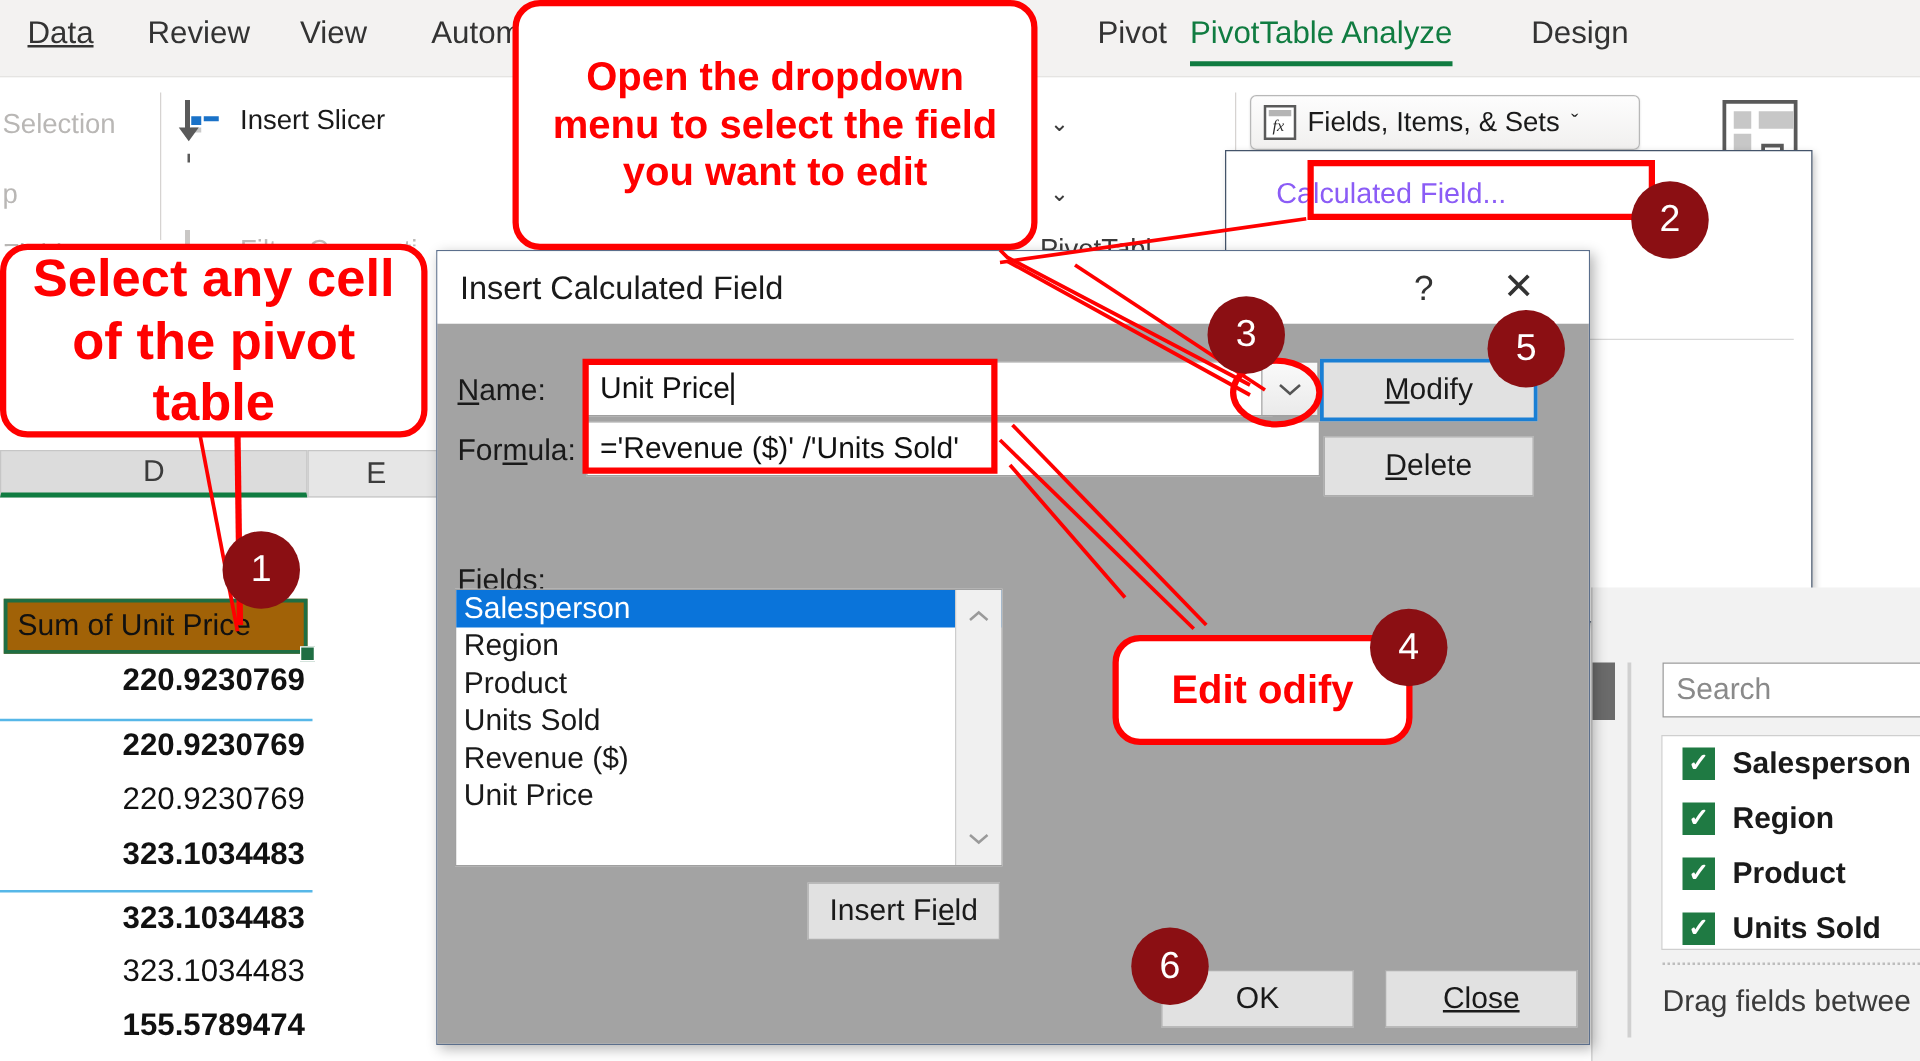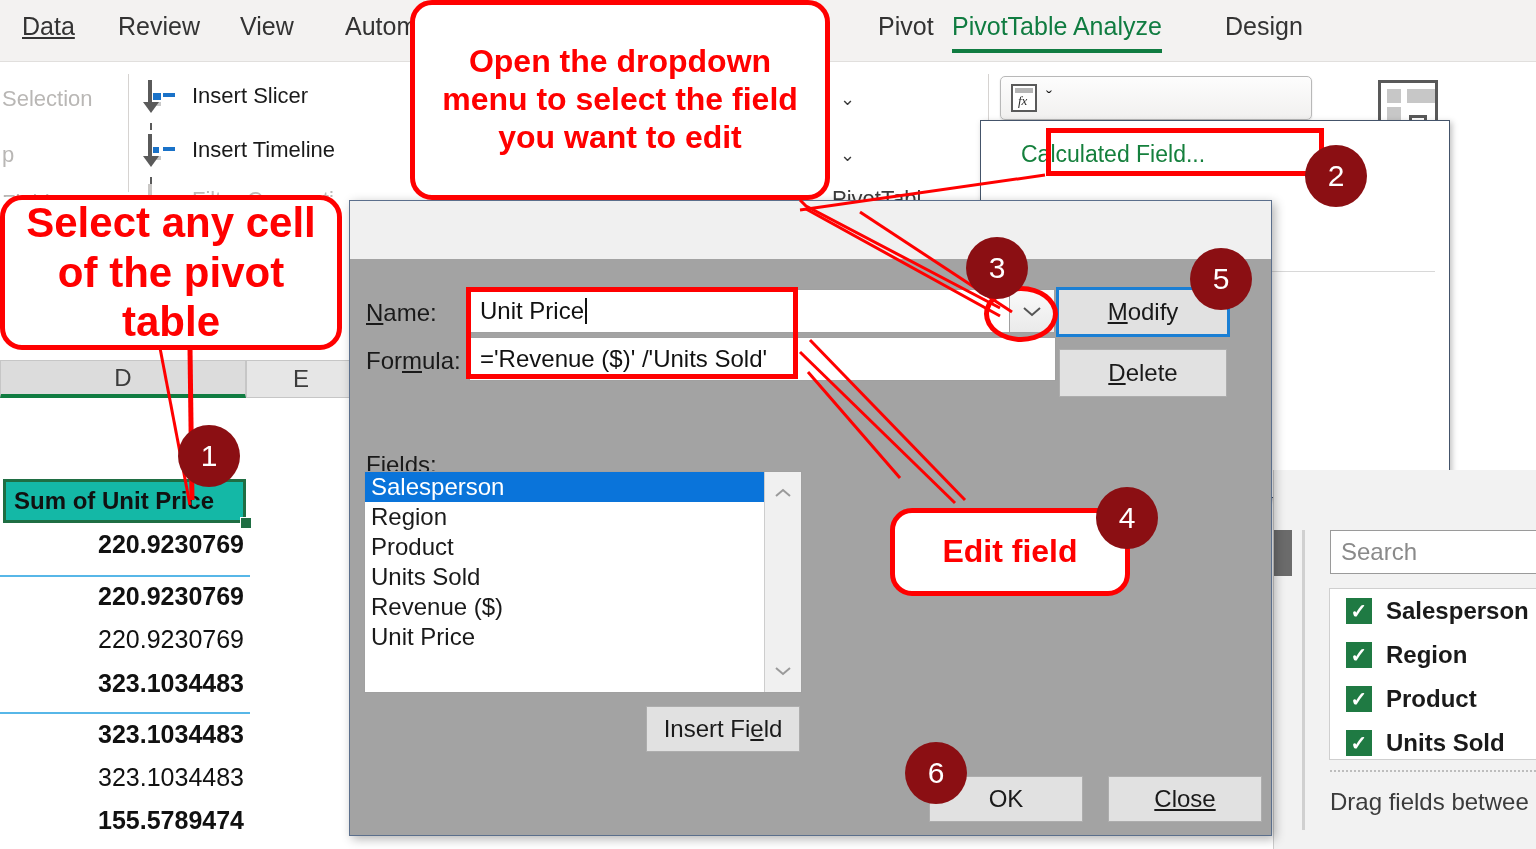--- a/index.html
+++ b/index.html
@@ -100,21 +100,21 @@
 
   
   .fis-menu {
     position: absolute; left: 980px; top: 120px; width: 470px; height: 378px;
     background: #ffffff; border: 1px solid #44546a;
     box-shadow: 2px 2px 6px rgba(0,0,0,.25);
   }
   .fis-menu-item {
     position: absolute; left: 40px; font-size: 23px; color: #b9b7b5; white-space: nowrap;
   }
-  .fis-menu-item.enabled { color: #15803d; }
+  .fis-menu-item.enabled { color: #8b5cf6; }
   .fis-menu-divider {
     position: absolute; left: 14px; right: 14px; height: 1px; background: #d8d8d8;
   }
   .ul { text-decoration: underline; }
 
   
   .ic-pivotstruct {
     position: absolute; left: 1378px; top: 80px; width: 60px; height: 44px;
     border: 3px solid #595959; background: #fff;
   }
@@ -134,23 +134,23 @@
   }
   .colhdr {
     position: absolute; top: 0; height: 38px;
     background: #e6e6e6; border: 1px solid #c6c6c6;
     display: flex; align-items: center; justify-content: center;
     font-size: 24px; color: #3c3c3c;
   }
   .colhdr.sel { background: #dcdcdc; border-bottom: 4px solid #107c41; }
   .cell-sel-header {
     position: absolute; left: 3px; top: 282px; width: 243px; height: 44px;
-    background: #14b8a6; border: 3px solid #1f6e43;
+    background: #a16207; border: 3px solid #1f6e43;
     display: flex; align-items: center; padding-left: 8px;
-    font-size: 24px; font-weight: bold; color: #111; white-space: nowrap;
+    font-size: 24px; font-weight: normal; color: #111; white-space: nowrap;
   }
   .fillhandle {
     position: absolute; left: 240px; top: 320px; width: 12px; height: 12px;
     background: #1f6e43; border: 1px solid #fff;
   }
   .datarow {
     position: absolute; right: 108px; height: 42px; width: 300px;
     text-align: right; font-size: 25px; color: #111; white-space: nowrap;
   }
   .datarow.bold { font-weight: bold; }
@@ -321,41 +321,36 @@
     <div class="rb-label" style="left:2px; top:80px;">p</div>
     <div class="rb-label" style="left:2px; top:128px;">Field</div>
 
     <div class="rb-item" style="left:148px; top:20px;">
       <span class="ic-wrap">
         <span class="ic-slicer"><span class="sq"></span><span class="bar"></span><span class="sq2"></span><span class="funnel"></span></span>
       </span>
       <span>Insert Slicer</span>
     </div>
 
-    <div class="rb-item" style="left:148px; top:74px;">
-      <span class="ic-wrap">
-        <span class="ic-slicer"><span class="sq" style="width:6px;height:6px;"></span><span class="bar"></span><span class="sq2"></span><span class="funnel"></span></span>
-      </span>
-      <span>Insert Timeline</span>
-    </div>
 
     <div class="rb-item dim" style="left:148px; top:124px;">
       <span class="ic-wrap">
         <span class="ic-slicer" style="border-color:#c9c7c5;"><span class="sq" style="background:#d9d9d9;"></span><span class="bar" style="background:#d9d9d9;"></span></span>
       </span>
       <span>Filter Connecti</span>
     </div>
 
     <span class="caret-small" style="left:840px; top:26px;">⌄</span>
     <span class="caret-small" style="left:840px; top:82px;">⌄</span>
     <span class="rb-label" style="left:832px; top:124px; color:#3b3b3b;">PivotTabl</span>
   </div>
 
   <div class="fis-btn">
     <span class="ic-fx"></span>
+    <span>Fields, Items, &amp; Sets</span>
     <span style="font-size:18px;">ˇ</span>
   </div>
 
   <div class="ic-pivotstruct">
     <span class="h1"></span>
       <span class="h2"></span>
       <span class="h3"></span>
       <span class="h4"></span>
       <span class="h5"></span>
   </div>
@@ -412,20 +407,25 @@
       <div class="rp-field">
         <span class="chk">✓</span>
         <span>Units Sold</span>
       </div>
     </div>
     <div class="rp-dotted"></div>
     <div class="rp-drag">Drag fields betwee</div>
   </div>
 
   <div class="dialog">
+    <div class="dlg-titlebar">
+      <div class="dlg-title">Insert Calculated Field</div>
+      <div class="dlg-help">?</div>
+      <div class="dlg-close">✕</div>
+    </div>
     <div class="dlg-body">
 
       <div class="lbl" style="left:16px; top:40px;">
         <span class="ul">N</span><span>ame:</span>
       </div>
       <div class="tbox" style="left:119px; top:30px; width:549px; height:44px;">
         <span>Unit Price</span>
           <span class="caret-text"></span>
       </div>
       <div class="combo-arrow" style="left:659px; top:30px;">
@@ -499,21 +499,21 @@
   </svg>
 
   <div class="hl-rect" style="left:1046px; top:128px; width:278px; height:48px;"></div>
   <div class="hl-rect" style="left:466px; top:287px; width:332px; height:92px;"></div>
   <div class="hl-ellipse" style="left:984px; top:286px; width:74px; height:56px;"></div>
 
   <div class="callout" style="left:410px; top:0px; width:420px; height:200px; font-size:32px; padding:0 18px;">Open the dropdown menu to select the field you want to edit</div>
 
   <div class="callout" style="left:0px; top:195px; width:342px; height:155px; font-size:42px; padding:0 14px;">Select any cell of the pivot table</div>
 
-  <div class="callout" style="left:890px; top:508px; width:240px; height:88px; font-size:32px;">Edit field</div>
+  <div class="callout" style="left:890px; top:508px; width:240px; height:88px; font-size:32px;">Edit odify</div>
 
   <div class="badge" style="left:178px; top:425px; width:62px; height:62px;">1</div>
   <div class="badge" style="left:1305px; top:145px; width:62px; height:62px;">2</div>
   <div class="badge" style="left:966px; top:237px; width:62px; height:62px;">3</div>
   <div class="badge" style="left:1096px; top:487px; width:62px; height:62px;">4</div>
   <div class="badge" style="left:1190px; top:248px; width:62px; height:62px;">5</div>
   <div class="badge" style="left:905px; top:742px; width:62px; height:62px;">6</div>
 
 </div>
 

